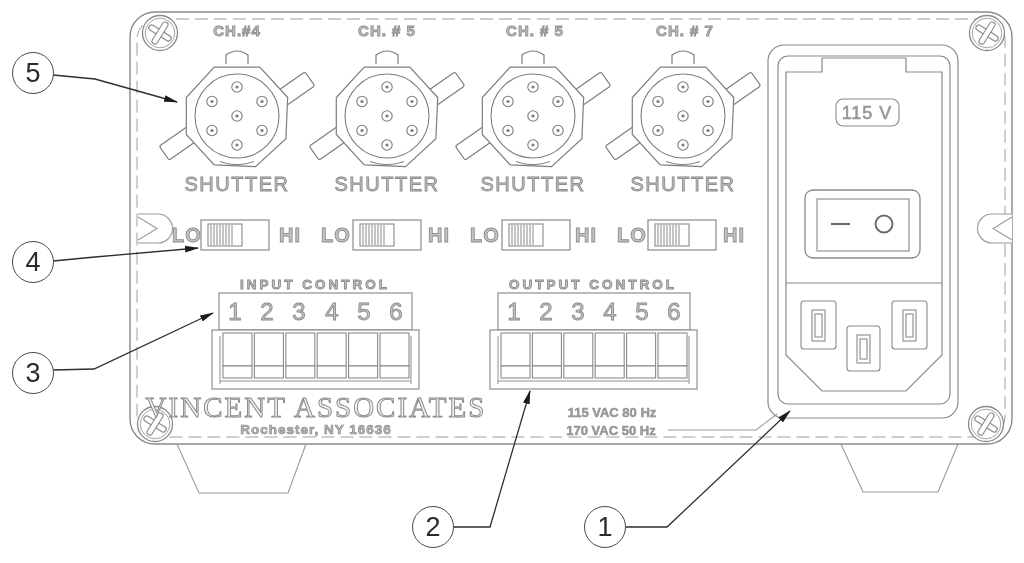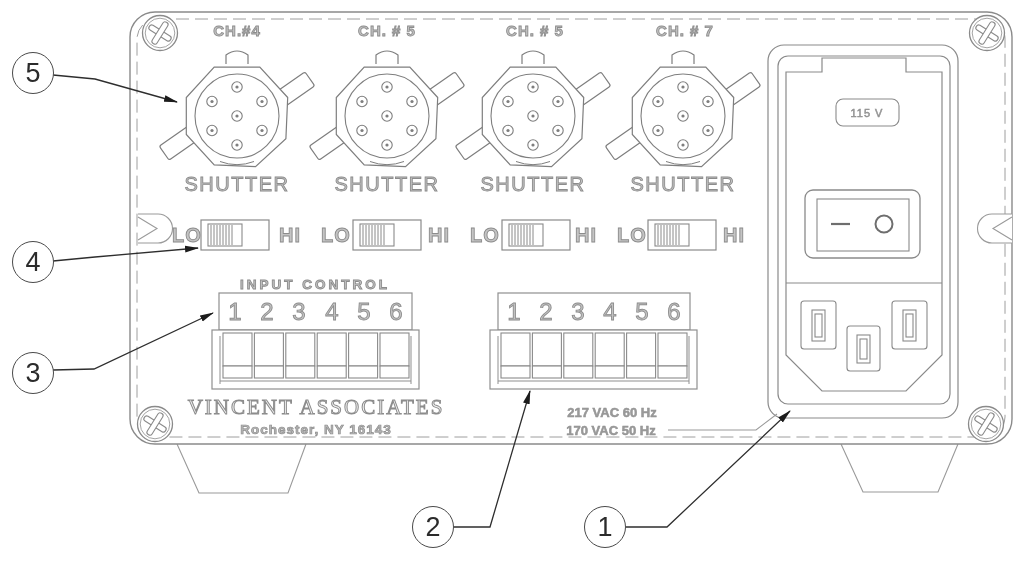--- a/index.html
+++ b/index.html
@@ -7,25 +7,25 @@
          font-family:"Liberation Sans",sans-serif;}
   #stage svg{position:absolute;left:0;top:0;}
   .lbl{position:absolute;transform:translate(-50%,-50%);white-space:nowrap;}
   .engrave{color:#c4c4c4;-webkit-text-stroke:0.9px #8c8c8c;}
   .engrave-bold{color:#b9b9b9;-webkit-text-stroke:0.7px #8a8a8a;font-weight:bold;}
   .ch-label{font-size:15px;letter-spacing:1px;font-weight:bold;}
   .shutter-label{font-size:20px;letter-spacing:1.5px;}
   .sw-label{font-size:20px;font-weight:bold;letter-spacing:1px;}
   .tb-title{font-size:13.5px;font-weight:bold;letter-spacing:3px;}
   .tb-num{font-size:24px;}
-  .company{font-family:"Liberation Serif","DejaVu Serif",serif;font-size:21px;letter-spacing:2px;
+  .company{font-family:"Liberation Serif","DejaVu Serif",serif;font-size:29px;letter-spacing:2px;
            color:#f2f2f2;-webkit-text-stroke:1px #8c8c8c;}
   .address{font-size:13.5px;font-weight:bold;letter-spacing:1px;}
   .rating{font-size:13px;font-weight:bold;color:#9a9a9a;-webkit-text-stroke:0.5px #8f8f8f;}
-  .volt-sel{font-size:11px;color:#9a9a9a;-webkit-text-stroke:0.5px #8f8f8f;letter-spacing:1px;}
+  .volt-sel{font-size:18px;color:#9a9a9a;-webkit-text-stroke:0.5px #8f8f8f;letter-spacing:1px;}
   .callout{position:absolute;width:42px;height:42px;border:1.6px solid #4a4a4a;border-radius:50%;
            background:#ffffff;display:flex;align-items:center;justify-content:center;
            font-size:27px;color:#2b2b2b;box-sizing:border-box;}
 </style>
 </head>
 <body>
 
 <div id="stage">
 
   <svg width="1024" height="563" viewBox="0 0 1024 563">
@@ -210,31 +210,32 @@
   <div class="lbl engrave sw-label" style="left:734px;top:235px;">HI</div>
 
   <div class="lbl engrave tb-title" style="left:315px;top:284px;">INPUT CONTROL</div>
   <div class="lbl engrave tb-num" style="left:235px;top:312px;">1</div>
   <div class="lbl engrave tb-num" style="left:267px;top:312px;">2</div>
   <div class="lbl engrave tb-num" style="left:299px;top:312px;">3</div>
   <div class="lbl engrave tb-num" style="left:332px;top:312px;">4</div>
   <div class="lbl engrave tb-num" style="left:364px;top:312px;">5</div>
   <div class="lbl engrave tb-num" style="left:396px;top:312px;">6</div>
 
+  <div class="lbl engrave tb-title" style="left:593px;top:284px;">OUTPUT CONTROL</div>
   <div class="lbl engrave tb-num" style="left:514px;top:312px;">1</div>
   <div class="lbl engrave tb-num" style="left:546px;top:312px;">2</div>
   <div class="lbl engrave tb-num" style="left:578px;top:312px;">3</div>
   <div class="lbl engrave tb-num" style="left:610px;top:312px;">4</div>
   <div class="lbl engrave tb-num" style="left:642px;top:312px;">5</div>
   <div class="lbl engrave tb-num" style="left:674px;top:312px;">6</div>
 
   <div class="lbl company" style="left:316px;top:407px;">VINCENT ASSOCIATES</div>
-  <div class="lbl engrave-bold address" style="left:316px;top:429px;">Rochester, NY 16143</div>
-
-  <div class="lbl rating" style="left:612px;top:412px;">217 VAC 60 Hz</div>
+  <div class="lbl engrave-bold address" style="left:316px;top:429px;">Rochester, NY 16636</div>
+
+  <div class="lbl rating" style="left:612px;top:412px;">115 VAC 80 Hz</div>
   <div class="lbl rating" style="left:611px;top:430px;">170 VAC 50 Hz</div>
 
   <div class="lbl volt-sel" style="left:867px;top:113px;">115 V</div>
 
   <div class="callout" style="left:12px;top:52px;">
       <span>5</span>
     </div>
   <div class="callout" style="left:12px;top:241px;">
       <span>4</span>
     </div>

